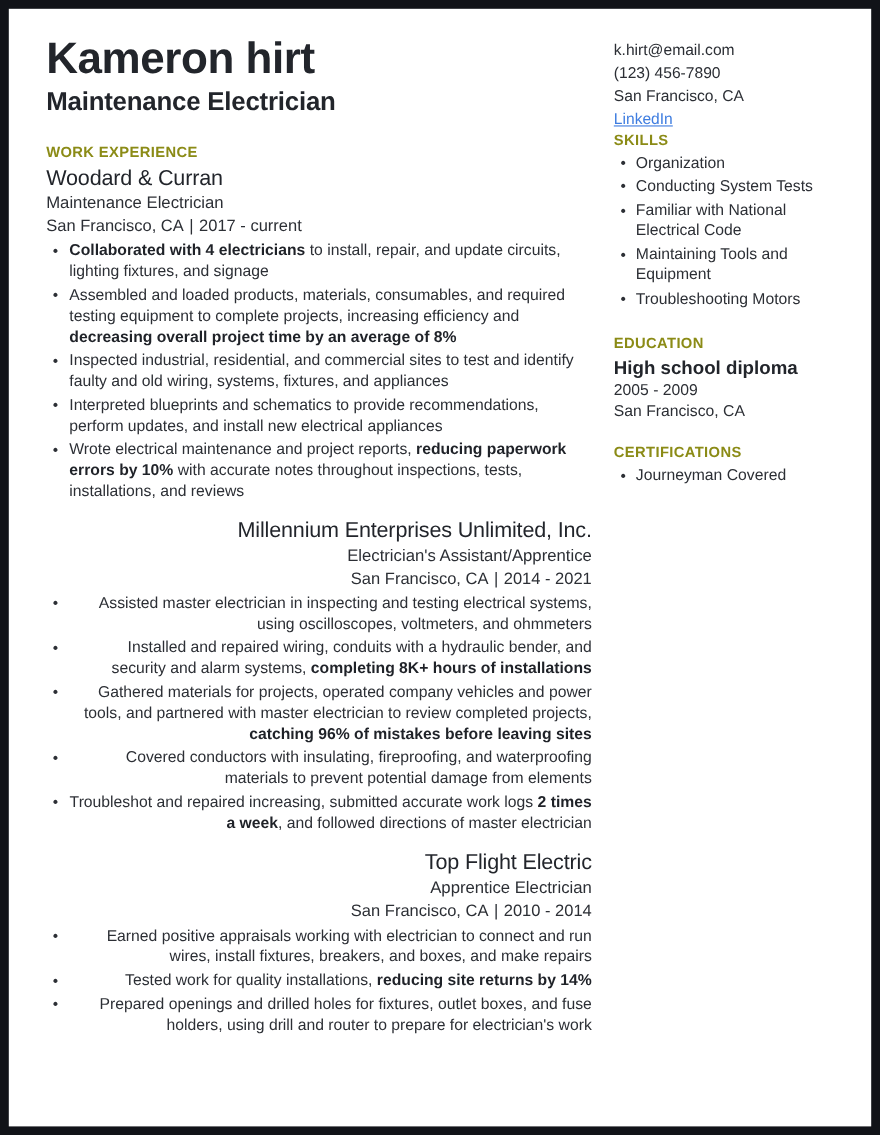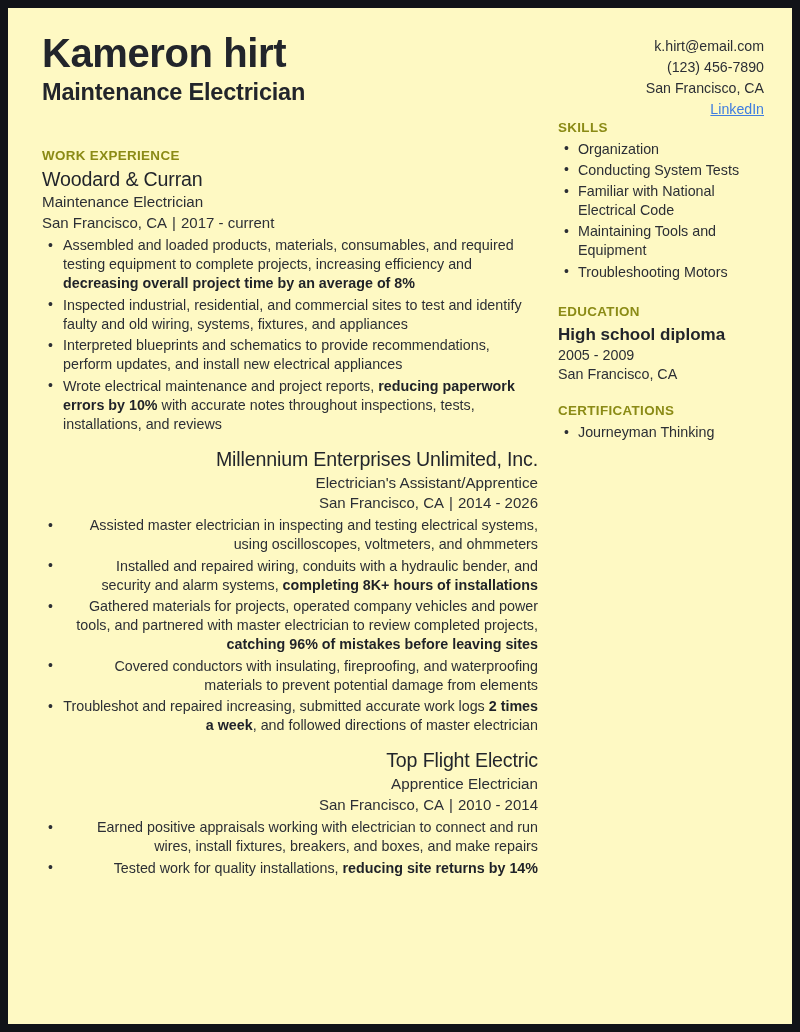--- a/index.html
+++ b/index.html
@@ -14,21 +14,21 @@
     font-family: "Liberation Sans", sans-serif;
     overflow: hidden;
   }
 
   #page {
     position: absolute;
     left: 8px;
     top: 8px;
     width: 784px;
     height: 1016px;
-    background: #fef9c3;
+    background: #ffffff;
     padding: 24px 22px 10px 34px;
   }
 
   .resume-grid {
     display: flex;
     align-items: flex-start;
   }
 
   .col-left {
     width: 508px;
@@ -55,41 +55,40 @@
     font-size: 23.5px;
     font-weight: bold;
     color: #22252b;
     letter-spacing: -0.2px;
     line-height: 1.1;
     margin: 0;
     white-space: nowrap;
   }
 
   .contact {
-    text-align: right;
     font-size: 14.2px;
     color: #2c2f35;
     line-height: 1.47;
     padding-top: 4px;
   }
   .contact .linkline a {
     color: #3f7de0;
   }
 
   
   .sec-head {
     font-size: 13.4px;
     font-weight: bold;
     color: #8b8b16;
     letter-spacing: 0.35px;
     margin: 0 0 5px 0;
     text-transform: uppercase;
   }
 
-  .left-body { margin-top: 28px; }
+  .left-body { margin-top: 11px; }
   .right-body { margin-top: 0px; }
 
   
   .job { margin-bottom: 3px; }
   .job + .job { margin-top: 14px; text-align: right; }
 
   .job-company {
     font-size: 19.6px;
     font-weight: normal;
     color: #22252b;
@@ -198,45 +197,47 @@
 
     <div class="col-left left-body">
       <div class="sec-head">WORK EXPERIENCE</div>
 
       <div id="jobs-container">
           <div class="job">
             <div class="job-company">Woodard &amp; Curran</div>
             <div class="job-title">Maintenance Electrician</div>
             <div class="job-meta"><span>San Francisco, CA</span><span class="sep">|</span><span>2017 - current</span></div>
             <ul class="bullets">
+              <li><b>Collaborated with 4 electricians</b><span> to install, repair, and update circuits, lighting fixtures, and signage</span></li>
               <li><span>Assembled and loaded products, materials, consumables, and required testing equipment to complete projects, increasing efficiency and </span><b>decreasing overall project time by an average of 8%</b></li>
               <li><span>Inspected industrial, residential, and commercial sites to test and identify faulty and old wiring, systems, fixtures, and appliances</span></li>
               <li><span>Interpreted blueprints and schematics to provide recommendations, perform updates, and install new electrical appliances</span></li>
               <li><span>Wrote electrical maintenance and project reports, </span><b>reducing paperwork errors by 10%</b><span> with accurate notes throughout inspections, tests, installations, and reviews</span></li>
             </ul>
           </div>
           <div class="job">
             <div class="job-company">Millennium Enterprises Unlimited, Inc.</div>
             <div class="job-title">Electrician's Assistant/Apprentice</div>
-            <div class="job-meta"><span>San Francisco, CA</span><span class="sep">|</span><span>2014 - 2026</span></div>
+            <div class="job-meta"><span>San Francisco, CA</span><span class="sep">|</span><span>2014 - 2021</span></div>
             <ul class="bullets">
               <li><span>Assisted master electrician in inspecting and testing electrical systems, using oscilloscopes, voltmeters, and ohmmeters</span></li>
               <li><span>Installed and repaired wiring, conduits with a hydraulic bender, and security and alarm systems, </span><b>completing 8K+ hours of installations</b></li>
               <li><span>Gathered materials for projects, operated company vehicles and power tools, and partnered with master electrician to review completed projects, </span><b>catching 96% of mistakes before leaving sites</b></li>
               <li><span>Covered conductors with insulating, fireproofing, and waterproofing materials to prevent potential damage from elements</span></li>
               <li><span>Troubleshot and repaired increasing, submitted accurate work logs </span><b>2 times a week</b><span>, and followed directions of master electrician</span></li>
             </ul>
           </div>
           <div class="job">
             <div class="job-company">Top Flight Electric</div>
             <div class="job-title">Apprentice Electrician</div>
             <div class="job-meta"><span>San Francisco, CA</span><span class="sep">|</span><span>2010 - 2014</span></div>
             <ul class="bullets">
               <li><span>Earned positive appraisals working with electrician to connect and run wires, install fixtures, breakers, and boxes, and make repairs</span></li>
               <li><span>Tested work for quality installations, </span><b>reducing site returns by 14%</b></li>
+              <li><span>Prepared openings and drilled holes for fixtures, outlet boxes, and fuse holders, using drill and router to prepare for electrician's work</span></li>
             </ul>
           </div>
         </div>
     </div>
 
     <div class="col-right right-body">
 
       <div class="right-block skills">
         <div class="sec-head">SKILLS</div>
         <ul class="plain" id="skills-list">
@@ -251,19 +252,19 @@
       <div class="right-block">
         <div class="sec-head">EDUCATION</div>
         <div class="edu-degree">High school diploma</div>
         <div class="edu-line">2005 - 2009</div>
         <div class="edu-line">San Francisco, CA</div>
       </div>
 
       <div class="right-block">
         <div class="sec-head">CERTIFICATIONS</div>
         <ul class="plain" id="certs-list">
-            <li>Journeyman Thinking</li>
+            <li>Journeyman Covered</li>
           </ul>
       </div>
 
     </div>
   </div>
 </div>
 
 </body></html>

